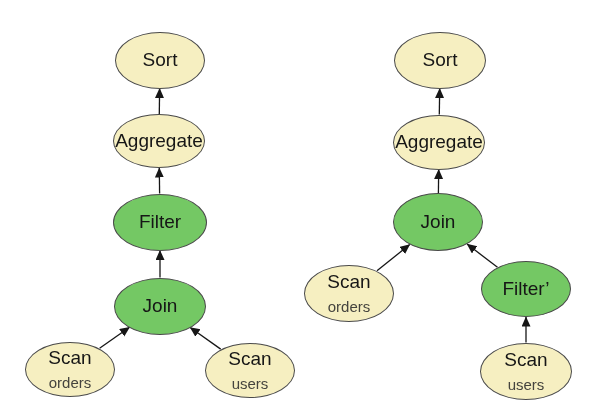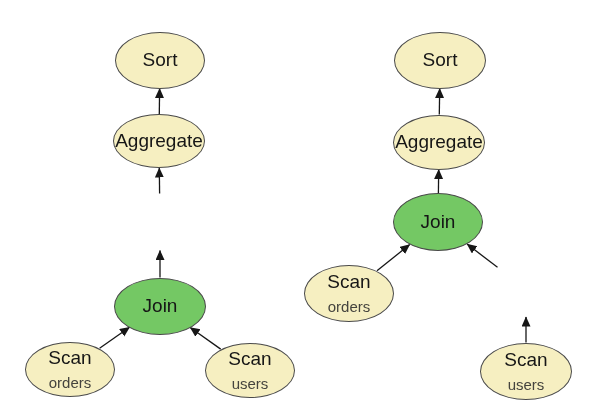--- a/index.html
+++ b/index.html
@@ -73,20 +73,23 @@
         <line x1="526.0" y1="342.5" x2="526.0" y2="317.0" stroke="#161616" stroke-width="1.3" marker-end="url(#arrowhead)"></line>
       </g>
   </svg>
   <div class="nodes-layer">
       <div class="node" style="left: 115px; top: 31.5px; width: 90px; height: 57px; background: rgb(246, 239, 193); border-color: rgb(74, 74, 74);">
         <div class="node-label" style="color: rgb(22, 22, 22);">Sort</div>
       </div>
       <div class="node" style="left: 113px; top: 114px; width: 92px; height: 54px; background: rgb(246, 239, 193); border-color: rgb(74, 74, 74);">
         <div class="node-label" style="color: rgb(22, 22, 22);">Aggregate</div>
       </div>
+      <div class="node" style="left: 113px; top: 193.5px; width: 94px; height: 57px; background: rgb(116, 200, 100); border-color: rgb(74, 74, 74);">
+        <div class="node-label" style="color: rgb(22, 22, 22);">Filter</div>
+      </div>
       <div class="node" style="left: 114px; top: 277.5px; width: 92px; height: 57px; background: rgb(116, 200, 100); border-color: rgb(74, 74, 74);">
         <div class="node-label" style="color: rgb(22, 22, 22);">Join</div>
       </div>
       <div class="node" style="left: 25px; top: 341.5px; width: 90px; height: 55px; background: rgb(246, 239, 193); border-color: rgb(74, 74, 74);">
         <div class="node-label" style="color: rgb(22, 22, 22);">Scan</div>
         <div class="node-sublabel" style="color: rgb(69, 68, 62);">orders</div>
       </div>
       <div class="node" style="left: 205px; top: 342.5px; width: 90px; height: 55px; background: rgb(246, 239, 193); border-color: rgb(74, 74, 74);">
         <div class="node-label" style="color: rgb(22, 22, 22);">Scan</div>
         <div class="node-sublabel" style="color: rgb(69, 68, 62);">users</div>
@@ -97,18 +100,21 @@
       <div class="node" style="left: 393px; top: 114.5px; width: 92px; height: 55px; background: rgb(246, 239, 193); border-color: rgb(74, 74, 74);">
         <div class="node-label" style="color: rgb(22, 22, 22);">Aggregate</div>
       </div>
       <div class="node" style="left: 393px; top: 193px; width: 90px; height: 58px; background: rgb(116, 200, 100); border-color: rgb(74, 74, 74);">
         <div class="node-label" style="color: rgb(22, 22, 22);">Join</div>
       </div>
       <div class="node" style="left: 304px; top: 264.5px; width: 90px; height: 57px; background: rgb(246, 239, 193); border-color: rgb(74, 74, 74);">
         <div class="node-label" style="color: rgb(22, 22, 22);">Scan</div>
         <div class="node-sublabel" style="color: rgb(69, 68, 62);">orders</div>
       </div>
+      <div class="node" style="left: 481px; top: 261px; width: 90px; height: 56px; background: rgb(116, 200, 100); border-color: rgb(74, 74, 74);">
+        <div class="node-label" style="color: rgb(22, 22, 22);">Filter’</div>
+      </div>
       <div class="node" style="left: 480px; top: 342.5px; width: 92px; height: 57px; background: rgb(246, 239, 193); border-color: rgb(74, 74, 74);">
         <div class="node-label" style="color: rgb(22, 22, 22);">Scan</div>
         <div class="node-sublabel" style="color: rgb(69, 68, 62);">users</div>
       </div>
     </div>
 </div>
 
 </body></html>

